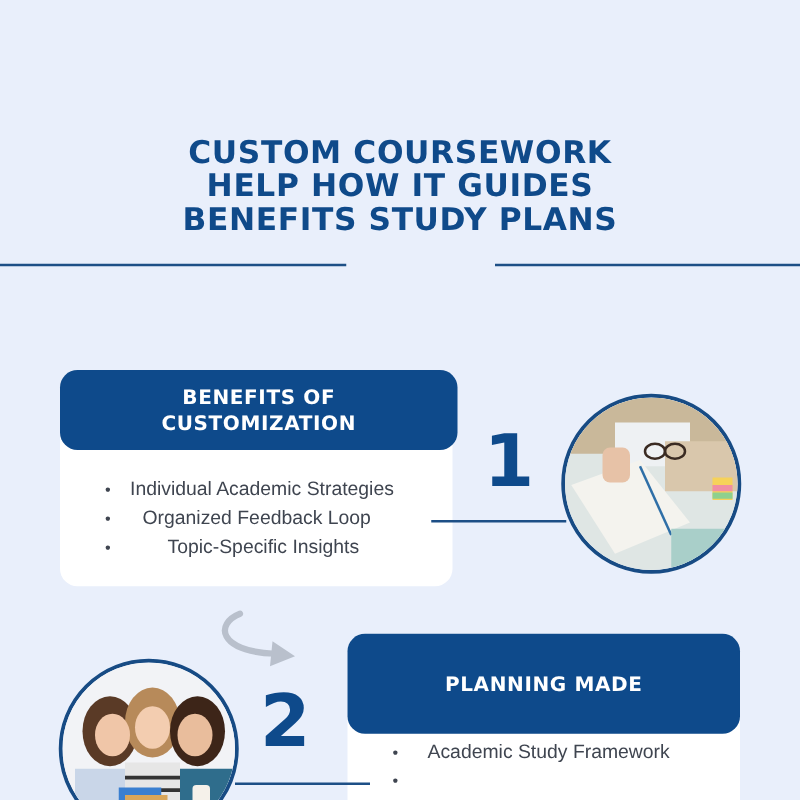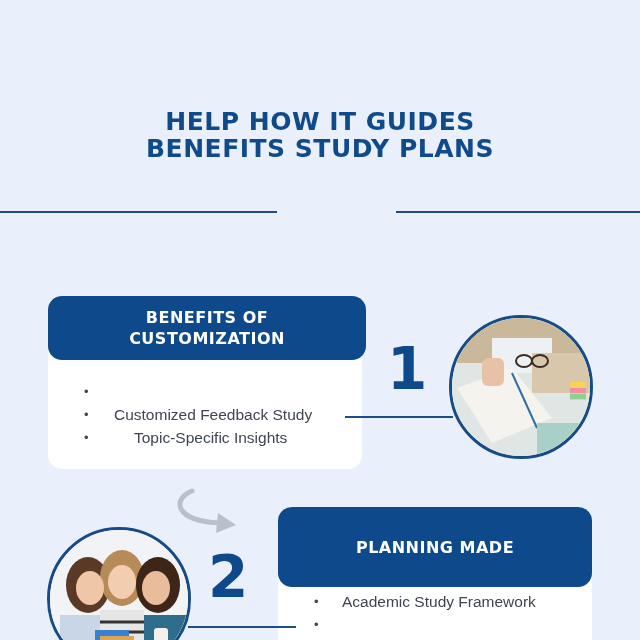--- a/index.html
+++ b/index.html
@@ -13,38 +13,40 @@
   .list li { position:relative; height:23px; line-height:23px; }
   .list li .bullet { position:absolute; color:#3f4550; font-size:13px; }
   .num { position:absolute; color:#0e4a8b; font-family:"DejaVu Sans", sans-serif; font-weight:bold; font-size:58px; line-height:58px; }
   .hline { position:absolute; height:2px; background:#1d4f86; }
   .photo { position:absolute; border-radius:50%; border:3px solid #174b84; overflow:hidden; box-sizing:border-box; }
 </style>
 </head>
 <body>
 
 <div class="title">
+  <div>CUSTOM COURSEWORK</div>
   <div>HELP HOW IT GUIDES</div>
   <div>BENEFITS STUDY PLANS</div>
 </div>
 <div class="rule" style="left:0; width:277px;"></div>
 <div class="rule" style="left:396px; width:244px;"></div>
 
 <div class="card" style="left:48px; top:296px; width:314px; height:173px;"></div>
 <div class="card-head" style="left:48px; top:296px; width:318px; height:64px;">
   <div>BENEFITS OF</div>
   <div>CUSTOMIZATION</div>
 </div>
 <ul class="list" style="left:84px; top:380px; width:270px;">
   <li>
       <span class="bullet" style="left:0;">•</span>
+      <span style="position:absolute; left:20px;">Individual Academic Strategies</span>
     </li>
   <li>
       <span class="bullet" style="left:0;">•</span>
-      <span style="position:absolute; left:30px;">Customized Feedback Study</span>
+      <span style="position:absolute; left:30px;">Organized Feedback Loop</span>
     </li>
   <li>
       <span class="bullet" style="left:0;">•</span>
       <span style="position:absolute; left:50px;">Topic-Specific Insights</span>
     </li>
 </ul>
 <div class="num" style="left:387px; top:340px;">1</div>
 <div class="hline" style="left:345px; top:416px; width:108px;"></div>
 <div class="photo" style="left:449px; top:315px; width:144px; height:144px;">
   <svg width="144" height="144" viewBox="0 0 144 144">

